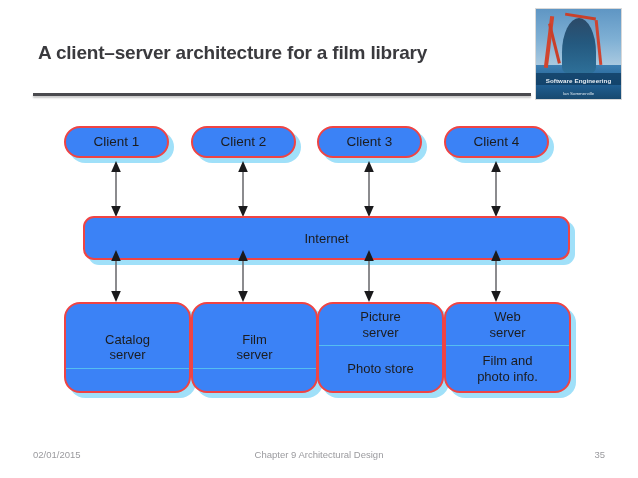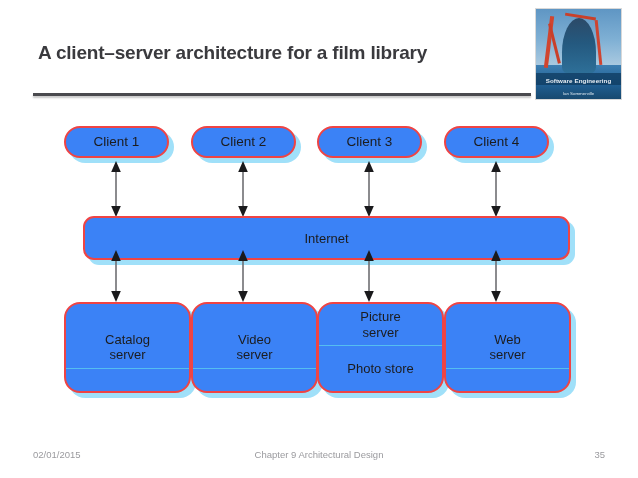--- a/index.html
+++ b/index.html
@@ -302,21 +302,21 @@
     <span>
       <span>Catalog</span><br>
       <span>server</span>
     </span>
   </div>
 </div>
 
 <div class="node server-node" style="left:191px;">
   <div class="top-cell">
     <span>
-      <span>Video</span><br>
+      <span>Film</span><br>
       <span>server</span>
     </span>
   </div>
 </div>
 
 <div class="node server-node" style="left:317px;">
   <div class="top-cell">
     <span>
       <span>Picture</span><br>
       <span>server</span>
@@ -325,19 +325,25 @@
   <div class="bot-cell">
     <span>Photo store</span>
   </div>
 </div>
 
 <div class="node server-node" style="left:444px;">
   <div class="top-cell">
     <span>
       <span>Web</span><br>
       <span>server</span>
+    </span>
+  </div>
+  <div class="bot-cell">
+    <span>
+      <span>Film and</span><br>
+      <span>photo info.</span>
     </span>
   </div>
 </div>
 
 <div class="footer-text" id="footer-date">02/01/2015</div>
 <div class="footer-text" id="footer-chapter">Chapter 9 Architectural Design</div>
 <div class="footer-text" id="footer-page">35</div>
 
 </body></html>

